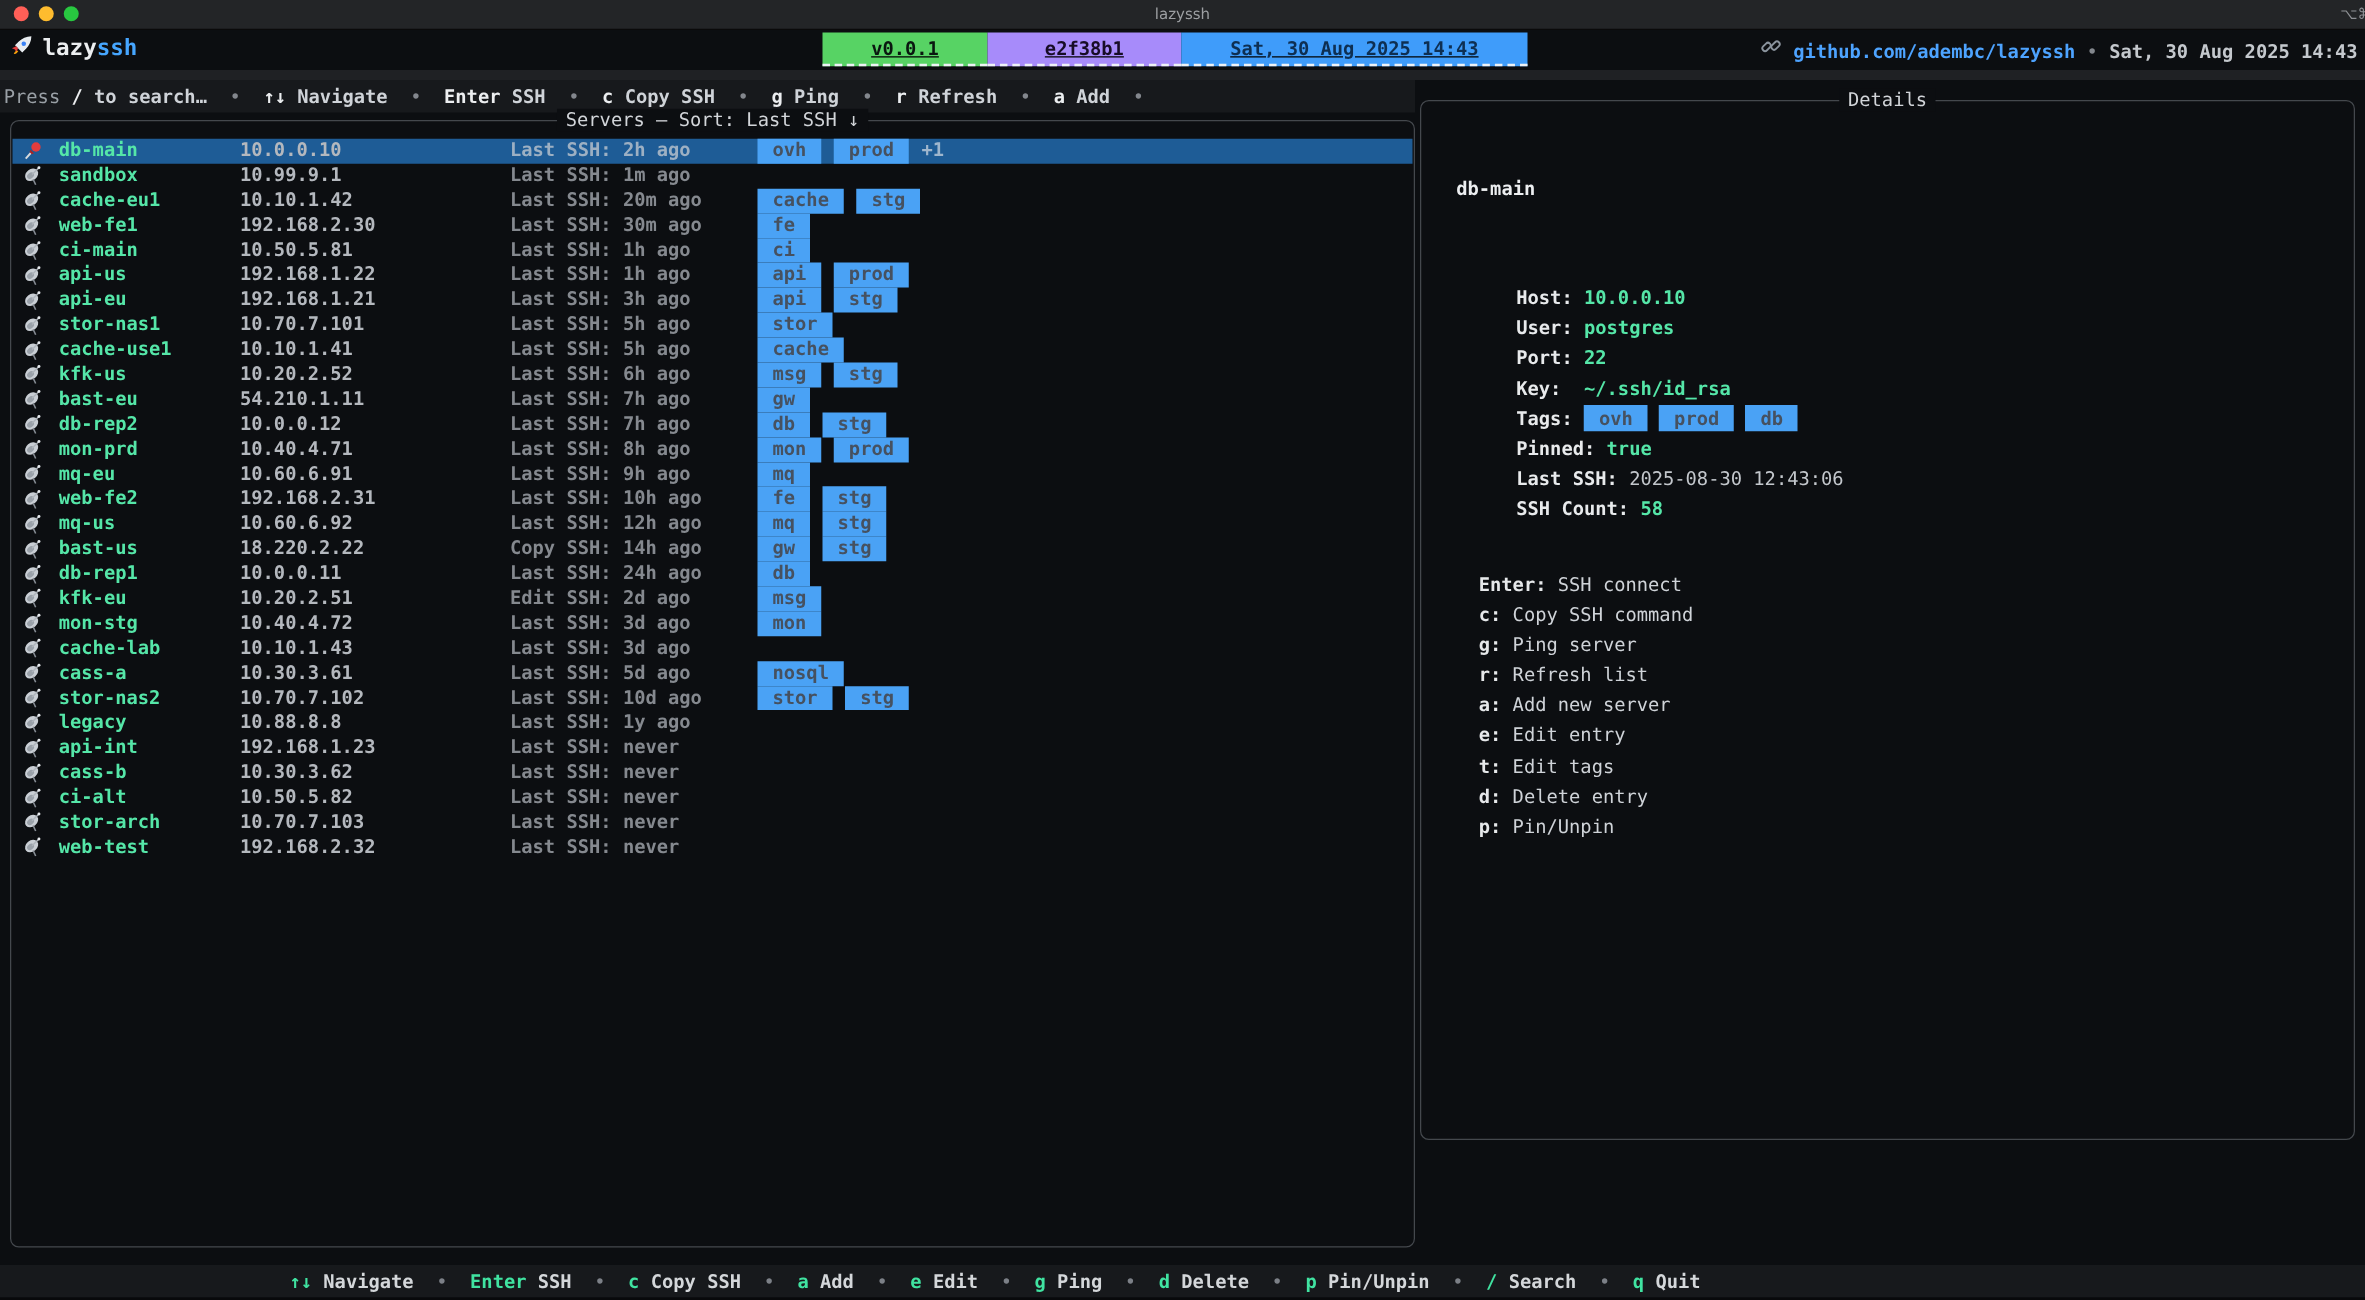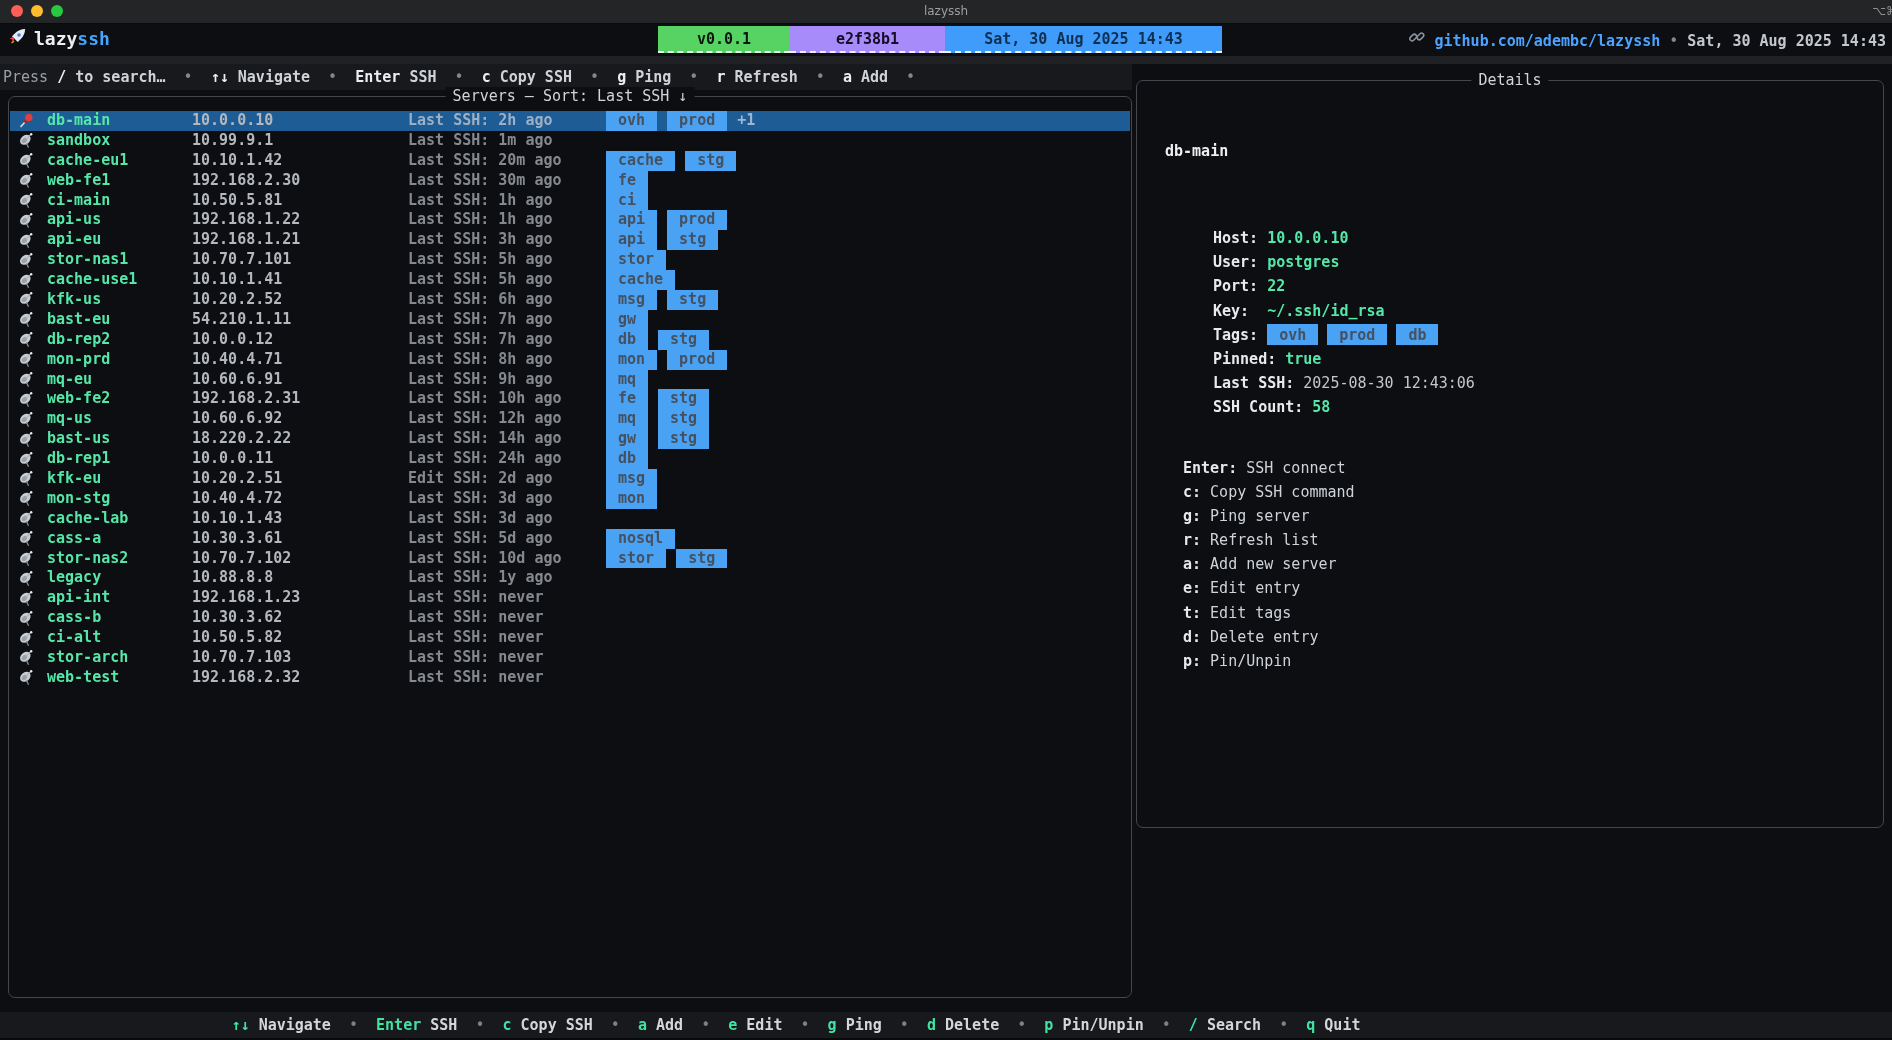--- a/index.html
+++ b/index.html
@@ -13,21 +13,21 @@
   .light.red{background:#ff5f57;}.light.yellow{background:#febc2e;}.light.green{background:#28c840;}
   .win-title{position:absolute;left:0;right:0;top:4px;text-align:center;color:#9c9fa2;
              font:12px "DejaVu Sans",sans-serif;}
   .menu-hint{position:absolute;right:-6px;top:4px;color:#8e9195;font:12px "DejaVu Sans",sans-serif;}
 
   
   .appheader{position:absolute;top:24px;left:0;right:0;height:32px;background:#0c0e11;}
   .logo{position:absolute;left:8px;top:3px;display:flex;align-items:center;gap:7px;}
   .logo-text{font-weight:bold;font-size:18px;color:#eceef0;letter-spacing:0;}
   .logo-text .accent{color:#46a6ff;}
-  .badges{position:absolute;left:658px;top:2px;display:flex;height:27px;}
+  .badges{position:absolute;left:658px;top:2px;display:flex;height:27px;text-decoration:underline;}
   .badge{display:flex;align-items:center;justify-content:center;font-weight:bold;font-size:15px;
          border-bottom:2px dashed #eef2f6;}
   .badge.version{width:132px;background:#57d364;color:#0a1710;}
   .badge.commit{width:155px;background:#a78bfa;color:#170c26;}
   .badge.date{width:277px;background:#3f9cfa;color:#0e2f52;}
   .header-right{position:absolute;right:6px;top:4px;display:flex;align-items:flex-end;gap:9px;font-size:15px;}
   .repo{color:#4da3ff;font-weight:bold;}
   .hdr-sep{color:#83878d;}
   .hdr-date{color:#c4c8cd;font-weight:bold;}
 
@@ -39,21 +39,21 @@
   .helpbar .prefix{color:#9aa0a6;}
   .help-key{color:#eceef0;font-weight:bold;}
   .help-label{color:#cfd3d8;font-weight:bold;}
   .hsep{color:#83878d;}
 
   
   .panel{position:absolute;border:1px solid #44484d;border-radius:7px;background:#0c0e11;box-sizing:border-box;}
   .panel-title{position:absolute;top:-10px;left:50%;transform:translateX(-50%);background:#0c0e11;
                padding:0 7px;color:#d2d5d9;font-size:15px;white-space:pre;}
   #servers-panel{left:8px;top:96px;width:1124px;height:902px;}
-  #details-panel{left:1136px;top:80px;width:748px;height:748px;}
+  #details-panel{left:1136px;top:80px;width:748px;height:832px;}
 
   
   #server-rows{position:absolute;top:14px;left:1px;right:1px;}
   .srv-row{position:relative;height:19.9px;line-height:19.9px;font-size:15px;white-space:pre;}
   .srv-row.selected{background:#1e5c96;}
   .cell{position:absolute;top:0;height:19.9px;display:flex;align-items:center;}
   .c-icon{left:8px;width:20px;}
   .c-icon svg{width:17px;height:17px;}
   .c-name{left:37px;color:#55e6a8;font-weight:bold;}
   .c-ip{left:182px;color:#b4b8be;font-weight:bold;}
@@ -250,21 +250,21 @@
               <line x1="9" y1="9" x2="15.2" y2="2.8" stroke="#aeb4bb" stroke-width="1.4"></line>
               <circle cx="15.5" cy="2.6" r="1.4" fill="#e7eaee"></circle>
               <line x1="10" y1="13.4" x2="12.4" y2="18.6" stroke="#878d95" stroke-width="1.5"></line>
             </svg></span><span class="cell c-name">mq-us</span><span class="cell c-ip">10.60.6.92</span><span class="cell c-ssh">Last SSH: 12h ago</span><span class="cell c-tags"><span class="tag">mq</span><span class="tag">stg</span></span></div>
         <div class="srv-row"><span class="cell c-icon"><svg viewBox="0 0 20 20">
               <ellipse cx="8.6" cy="9.2" rx="6.8" ry="5.2" fill="#c9ced4" transform="rotate(-40 8.6 9.2)"></ellipse>
               <ellipse cx="7.6" cy="10" rx="3.6" ry="2.6" fill="#9aa1a9" transform="rotate(-40 7.6 10)"></ellipse>
               <line x1="9" y1="9" x2="15.2" y2="2.8" stroke="#aeb4bb" stroke-width="1.4"></line>
               <circle cx="15.5" cy="2.6" r="1.4" fill="#e7eaee"></circle>
               <line x1="10" y1="13.4" x2="12.4" y2="18.6" stroke="#878d95" stroke-width="1.5"></line>
-            </svg></span><span class="cell c-name">bast-us</span><span class="cell c-ip">18.220.2.22</span><span class="cell c-ssh">Last SSH: 14h ago</span><span class="cell c-tags"><span class="tag">gw</span><span class="tag">stg</span></span></div>
+            </svg></span><span class="cell c-name">bast-us</span><span class="cell c-ip">18.220.2.22</span><span class="cell c-ssh">Copy SSH: 14h ago</span><span class="cell c-tags"><span class="tag">gw</span><span class="tag">stg</span></span></div>
         <div class="srv-row"><span class="cell c-icon"><svg viewBox="0 0 20 20">
               <ellipse cx="8.6" cy="9.2" rx="6.8" ry="5.2" fill="#c9ced4" transform="rotate(-40 8.6 9.2)"></ellipse>
               <ellipse cx="7.6" cy="10" rx="3.6" ry="2.6" fill="#9aa1a9" transform="rotate(-40 7.6 10)"></ellipse>
               <line x1="9" y1="9" x2="15.2" y2="2.8" stroke="#aeb4bb" stroke-width="1.4"></line>
               <circle cx="15.5" cy="2.6" r="1.4" fill="#e7eaee"></circle>
               <line x1="10" y1="13.4" x2="12.4" y2="18.6" stroke="#878d95" stroke-width="1.5"></line>
             </svg></span><span class="cell c-name">db-rep1</span><span class="cell c-ip">10.0.0.11</span><span class="cell c-ssh">Last SSH: 24h ago</span><span class="cell c-tags"><span class="tag">db</span></span></div>
         <div class="srv-row"><span class="cell c-icon"><svg viewBox="0 0 20 20">
               <ellipse cx="8.6" cy="9.2" rx="6.8" ry="5.2" fill="#c9ced4" transform="rotate(-40 8.6 9.2)"></ellipse>
               <ellipse cx="7.6" cy="10" rx="3.6" ry="2.6" fill="#9aa1a9" transform="rotate(-40 7.6 10)"></ellipse>

